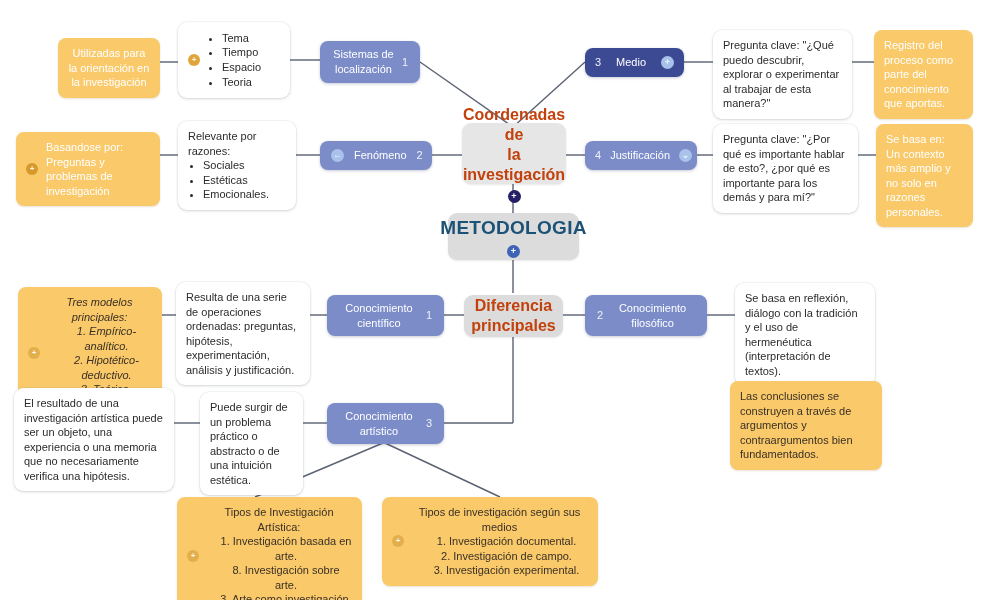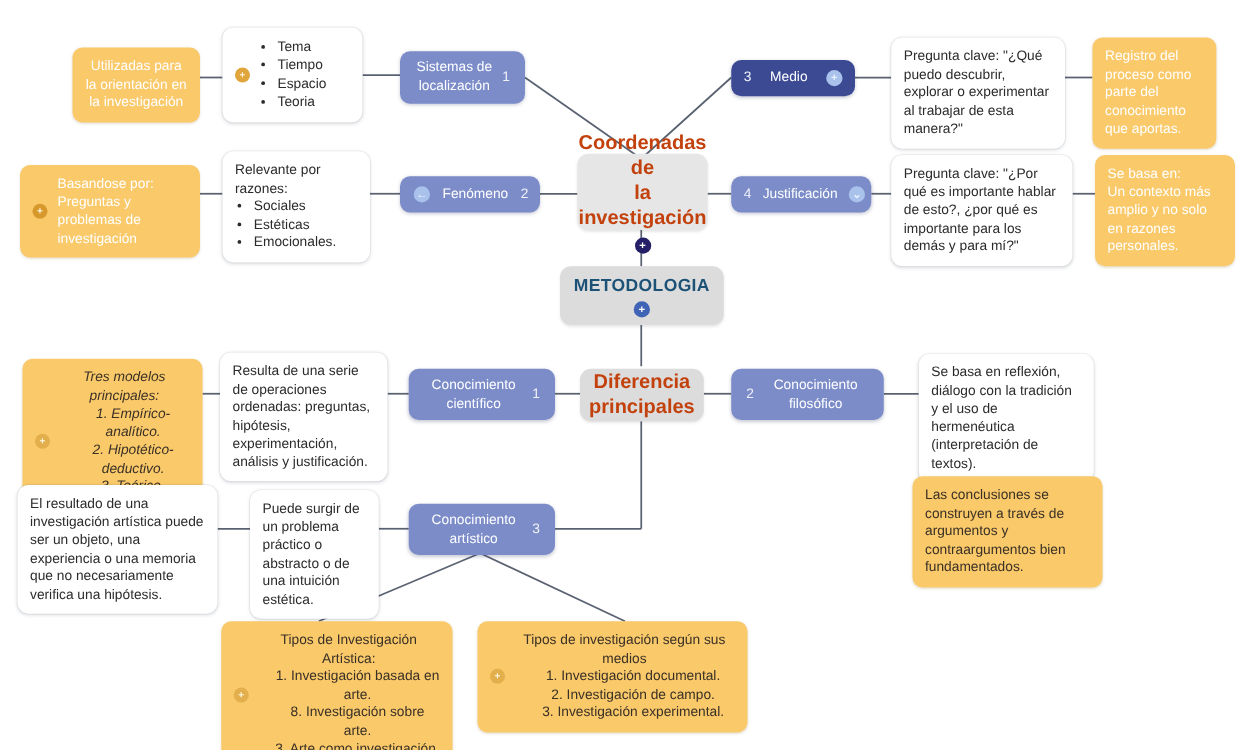--- a/index.html
+++ b/index.html
@@ -78,21 +78,21 @@
     border-radius: 9px;
     padding: 8px 10px;
     justify-content: center;
     text-align: center;
     flex-direction: column;
     font-weight: bold;
     box-shadow: 0 1px 2px rgba(60,60,60,0.12);
   }
   .grey.center-top { background: #e6e6e6; }
   .title-big {
-    font-size: 14px;
+    font-size: 19px;
     letter-spacing: 0.3px;
     color: #1d5277;
   }
   .title-mid {
     font-size: 16px;
     color: #c2410c;
     line-height: 1.25;
   }
 
   
@@ -260,21 +260,21 @@
       <span class="num">4</span>
       <span class="pill-label" style="">Justificación</span>
       <span class="badge blue-light">⌄</span>
     </div>
   </div>
 
   <div class="node note" style="left:713px; top:124px; width:145px; min-height:62px;">
     <div class="body">Pregunta clave: "¿Por qué es importante hablar de esto?, ¿por qué es importante para los demás y para mí?"</div>
   </div>
 
-  <div class="node yellow light-text" style="left:876px; top:124px; width:112px; min-height:62px; white-space:pre-line;">
+  <div class="node yellow light-text" style="left:876px; top:124px; width:97px; min-height:62px; white-space:pre-line;">
     <div class="body">Se basa en:
 Un contexto más amplio y no solo en razones personales.</div>
   </div>
 
   <div class="node grey" style="left:448px; top:213px; width:131px; height:47px;">
     <div class="title-big">METODOLOGIA</div>
     <span class="badge blueplus" style="margin-top:4px;">+</span>
   </div>
 
   <div class="node yellow" style="left:18px; top:287px; width:144px; min-height:55px;">

